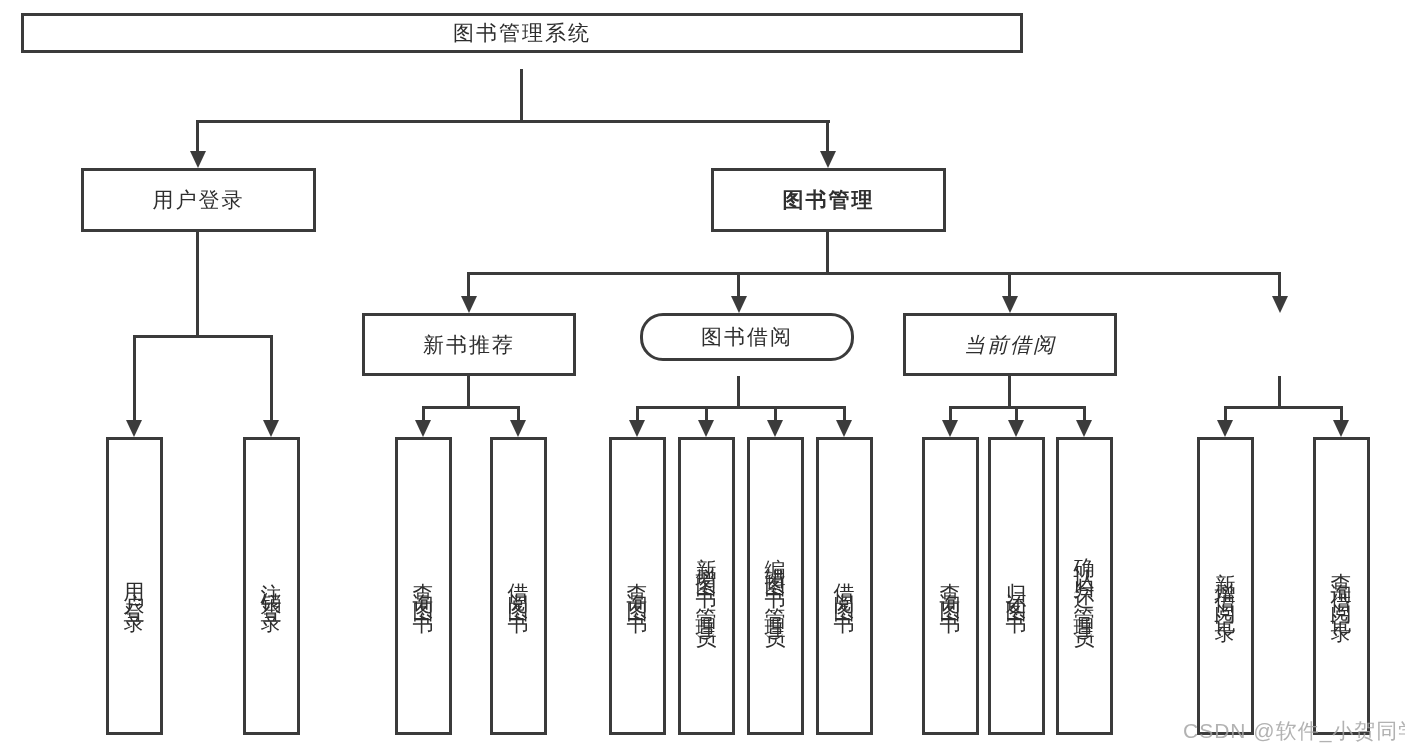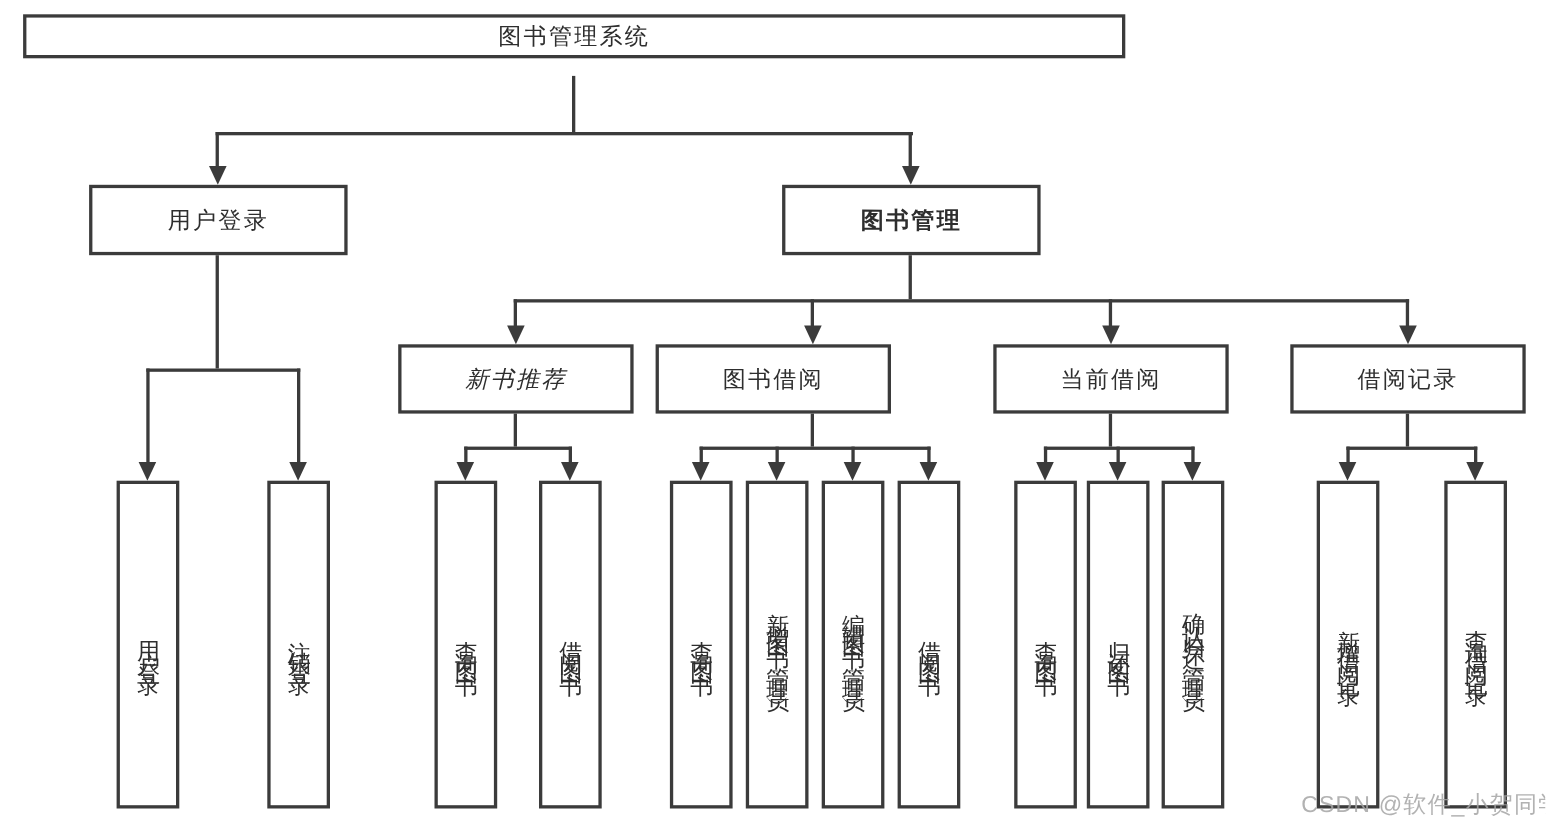--- a/index.html
+++ b/index.html
@@ -70,24 +70,23 @@
   <div class="hl" style="left:467px;top:272px;width:814px;"></div>
   <div class="vl" style="left:467px;top:272px;height:26px;"></div>
   <div class="ah" style="left:461px;top:296px;"></div>
   <div class="vl" style="left:737px;top:272px;height:26px;"></div>
   <div class="ah" style="left:731px;top:296px;"></div>
   <div class="vl" style="left:1008px;top:272px;height:26px;"></div>
   <div class="ah" style="left:1002px;top:296px;"></div>
   <div class="vl" style="left:1278px;top:272px;height:26px;"></div>
   <div class="ah" style="left:1272px;top:296px;"></div>
 
-  <div class="box" style="left:362px;top:313px;width:214px;height:63px;font-style:italic;">新书推荐</div>
-  <div class="box" style="left:596px;top:313px;width:214px;height:63px;">图书借阅</div>
-  <div class="box" style="left:903px;top:313px;width:214px;height:63px;">当前借阅</div>
-  <div class="box" style="left:1173px;top:313px;width:214px;height:63px;">借阅记录</div>
+  <div class="box" style="left:362px;top:313px;width:214px;height:63px;">新书推荐</div>
+  <div class="box" style="left:640px;top:313px;width:214px;height:48px;border-radius:23px;">图书借阅</div>
+  <div class="box" style="left:903px;top:313px;width:214px;height:63px;font-style:italic;">当前借阅</div>
 
   <div class="vl" style="left:467px;top:376px;height:30px;"></div>
   <div class="hl" style="left:422px;top:406px;width:98px;"></div>
   <div class="vl" style="left:422px;top:406px;height:16px;"></div>
   <div class="ah" style="left:415px;top:420px;"></div>
   <div class="vl" style="left:517px;top:406px;height:16px;"></div>
   <div class="ah" style="left:510px;top:420px;"></div>
 
   <div class="vl" style="left:737px;top:376px;height:30px;"></div>
   <div class="hl" style="left:636px;top:406px;width:210px;"></div>

